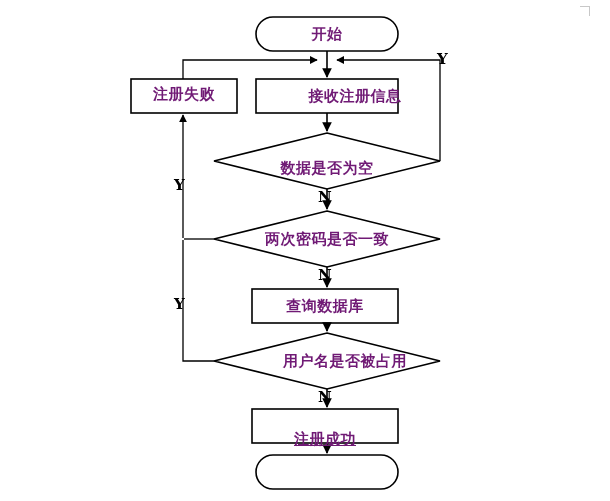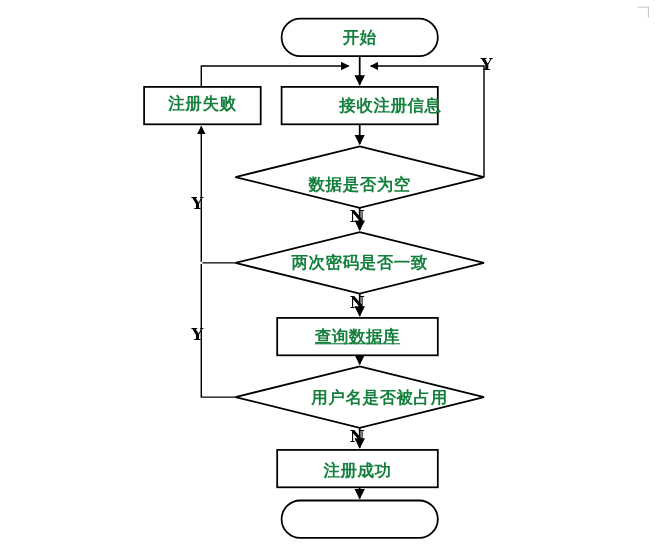--- a/index.html
+++ b/index.html
@@ -25,21 +25,21 @@
     top: 0;
     width: 610px;
     height: 501px;
   }
   .node-label {
     position: absolute;
     display: flex;
     align-items: center;
     justify-content: center;
     text-align: center;
-    color: #15803d;
+    color: #701a75;
     font-weight: bold;
     font-size: 15px;
     letter-spacing: 0.5px;
     white-space: nowrap;
     pointer-events: none;
   }
   .edge-label {
     position: absolute;
     color: #000000;
     font-weight: bold;
@@ -118,25 +118,25 @@
   <div class="node-label" style="left:256px; top:17px; width:142px; height:34px;">开始</div>
 
   <div class="node-label" style="left:131px; top:79px; width:106px; height:30px;">注册失败</div>
 
   <div class="node-label" style="left:256px; top:79px; width:142px; height:34px;padding-left:28px;">接收注册信息</div>
 
   <div class="node-label" style="left:227px; top:151px; width:200px; height:34px;">数据是否为空</div>
 
   <div class="node-label" style="left:222px; top:222px; width:210px; height:34px;">两次密码是否一致</div>
 
-  <div class="node-label" style="left:252px; top:289px; width:146px; height:34px;text-decoration:underline;">查询数据库</div>
+  <div class="node-label" style="left:252px; top:289px; width:146px; height:34px;">查询数据库</div>
 
   <div class="node-label" style="left:240px; top:344px; width:210px; height:34px;">用户名是否被占用</div>
 
-  <div class="node-label" style="left:252px; top:411px; width:146px; height:34px;">注册成功</div>
+  <div class="node-label" style="left:252px; top:422px; width:146px; height:34px;text-decoration:underline;">注册成功</div>
 
 
   <div class="edge-label" style="left:437px; top:52px;">Y</div>
 
   <div class="edge-label" style="left:318px; top:190px;">N</div>
 
   <div class="edge-label" style="left:174px; top:178px;">Y</div>
 
   <div class="edge-label" style="left:318px; top:268px;">N</div>
 

